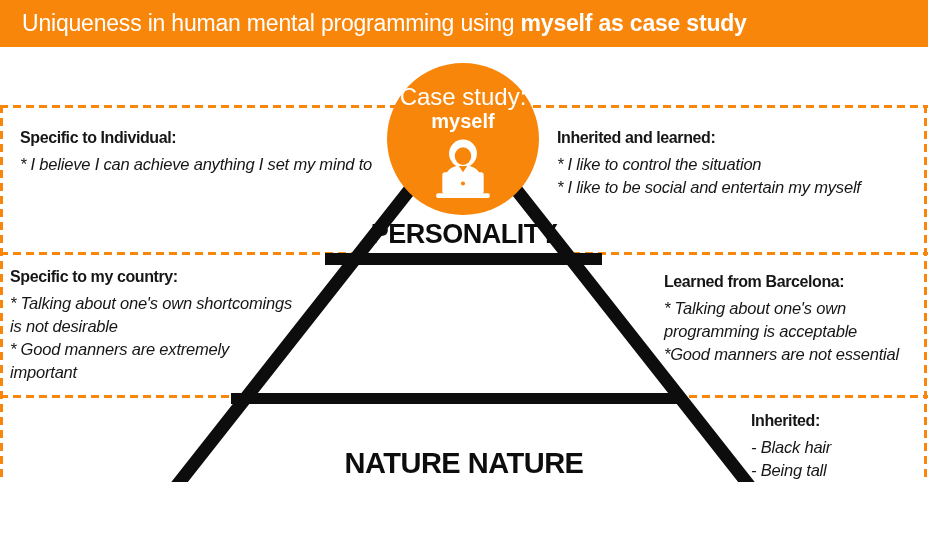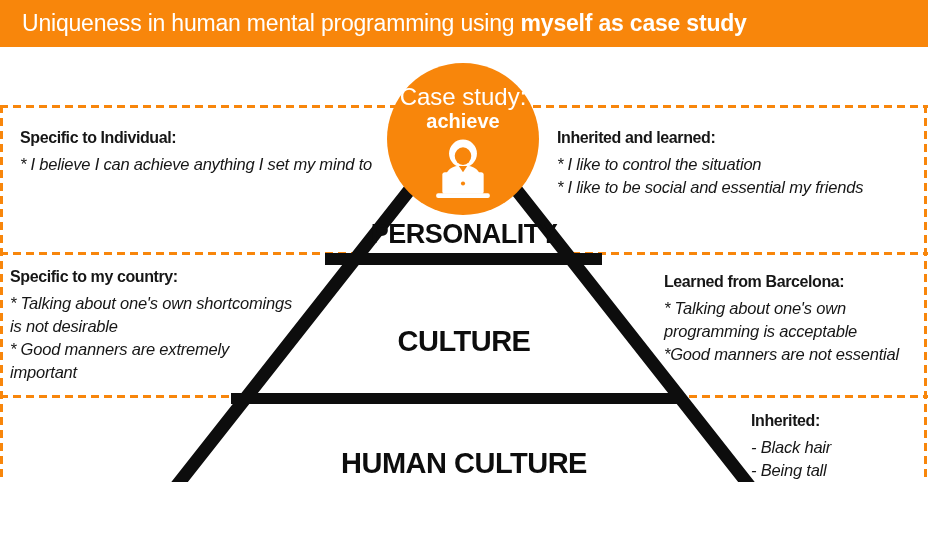--- a/index.html
+++ b/index.html
@@ -75,45 +75,44 @@
 
   <svg class="pyramid-svg" viewBox="0 0 928 555" aria-hidden="true">
     <path class="pyramid-outline" d="M463 122 L141 531 L785 531 Z"></path>
     <rect class="bar" x="325" y="253" width="277" height="12"></rect>
     <rect class="bar" x="231" y="393" width="452" height="11"></rect>
     <rect class="bar" x="137" y="518" width="652" height="15"></rect>
   </svg>
 
   <div class="case-circle">
     <div class="l1">Case study:</div>
-    <div class="l2">achieve</div>
+    <div class="l2">myself</div>
     <svg width="62" height="60" viewBox="0 0 60 58" aria-hidden="true">
       <circle cx="30" cy="15" r="13.5" fill="#ffffff"></circle>
       <ellipse class="icon-orange" cx="30" cy="17.5" rx="8" ry="8.5"></ellipse>
       <path d="M13 40 Q13 26.5 30 26.5 Q47 26.5 47 40 Z" fill="#ffffff"></path>
       <path class="icon-orange" d="M26 27 L34 27 L30 33 Z"></path>
       <rect x="10" y="33" width="40" height="21" rx="2.5" fill="#ffffff"></rect>
       <circle class="icon-orange" cx="30" cy="44" r="2"></circle>
       <rect x="4" y="53.5" width="52" height="4.5" rx="2" fill="#ffffff"></rect>
     </svg>
   </div>
 
   <div class="level-label lbl-personality">PERSONALITY</div>
-  <div class="level-label lbl-culture">CULTURE</div>
-  <div class="level-label lbl-nature">HUMAN CULTURE</div>
+  <div class="level-label lbl-nature">NATURE NATURE</div>
 
   <div class="note n-pl">
     <h3>Specific to Individual:</h3>
     <div class="ln">* I believe I can achieve anything I set my mind to</div>
   </div>
 
   <div class="note n-pr">
     <h3>Inherited and learned:</h3>
     <div class="ln">* I like to control the situation</div>
-    <div class="ln">* I like to be social and essential my friends</div>
+    <div class="ln">* I like to be social and entertain my myself</div>
   </div>
 
   <div class="note n-cl">
     <h3>Specific to my country:</h3>
     <div class="ln">* Talking about one's own shortcomings</div>
     <div class="ln">is not desirable</div>
     <div class="ln">* Good manners are extremely</div>
     <div class="ln">important</div>
   </div>
 

